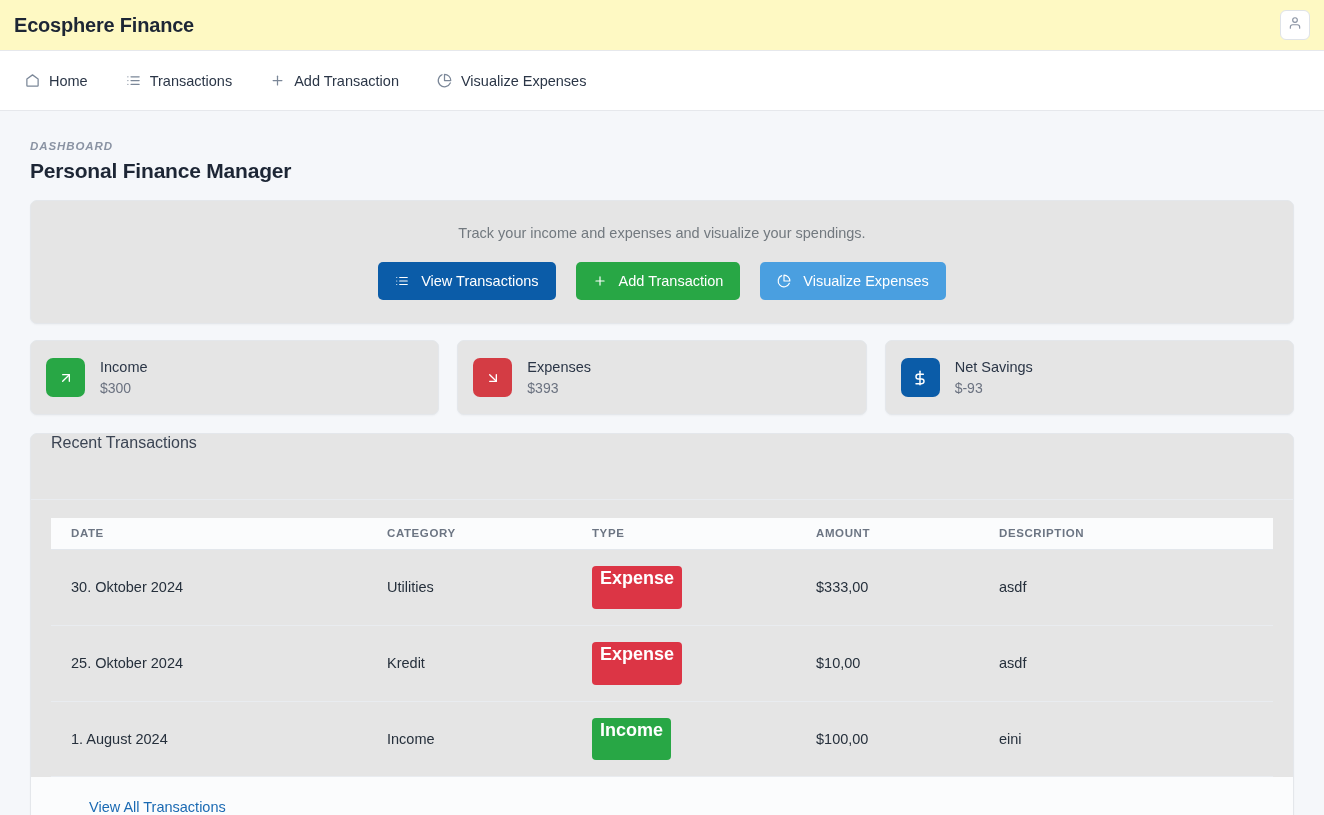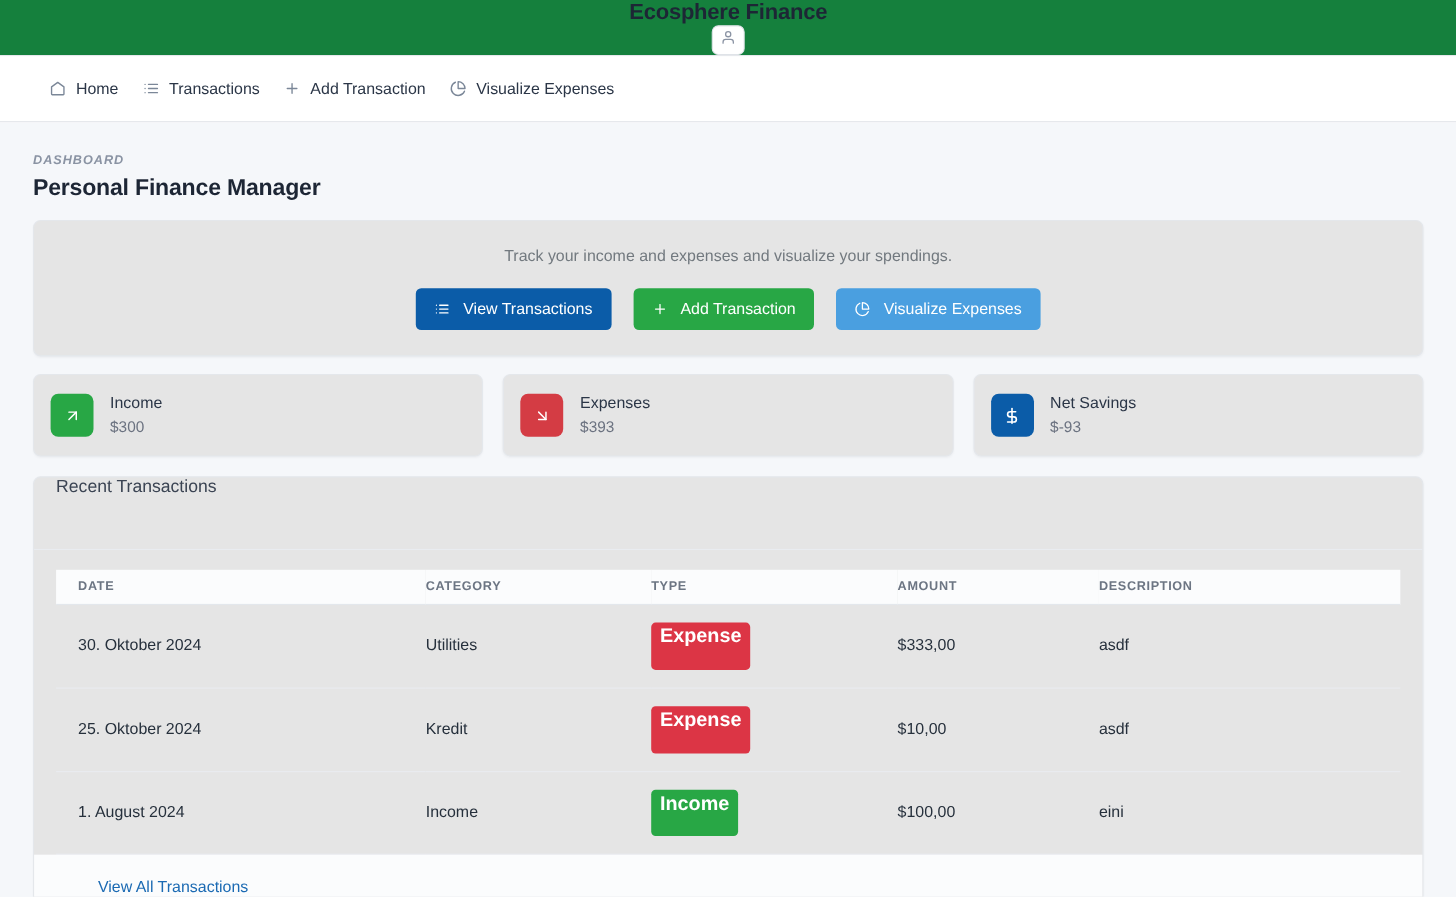--- a/index.html
+++ b/index.html
@@ -8,26 +8,25 @@
     width: 1324px; height: 815px;
     background: #f5f7fa;
     font-family: "Liberation Sans", sans-serif;
     color: #212529;
     overflow: hidden;
   }
 
   
   .topbar {
     height: 51px;
-    background: #15803d;
+    background: #fef9c3;
     border-bottom: 1px solid #e6e8ec;
     display: flex;
     align-items: center;
     padding: 0 14px 0 14px;
-    flex-direction: column;
   }
   .brand {
     font-size: 20px;
     font-weight: bold;
     color: #1d2635;
     letter-spacing: -0.2px;
   }
   .topbar-spacer { flex: 1; }
   .avatar-btn {
     width: 30px; height: 30px;
@@ -37,22 +36,22 @@
     display: flex; align-items: center; justify-content: center;
     cursor: pointer;
   }
 
   
   .navbar {
     height: 60px;
     background: #ffffff;
     border-bottom: 1px solid #e6e8ec;
     display: flex;
-    padding-left: 34px;
-    gap: 0px;
+    padding-left: 14px;
+    gap: 16px;
   }
   .nav-item {
     display: flex;
     align-items: center;
     gap: 9px;
     padding: 6px 11px;
     font-size: 14.5px;
     color: #2b3647;
     cursor: pointer;
     text-decoration: none;

